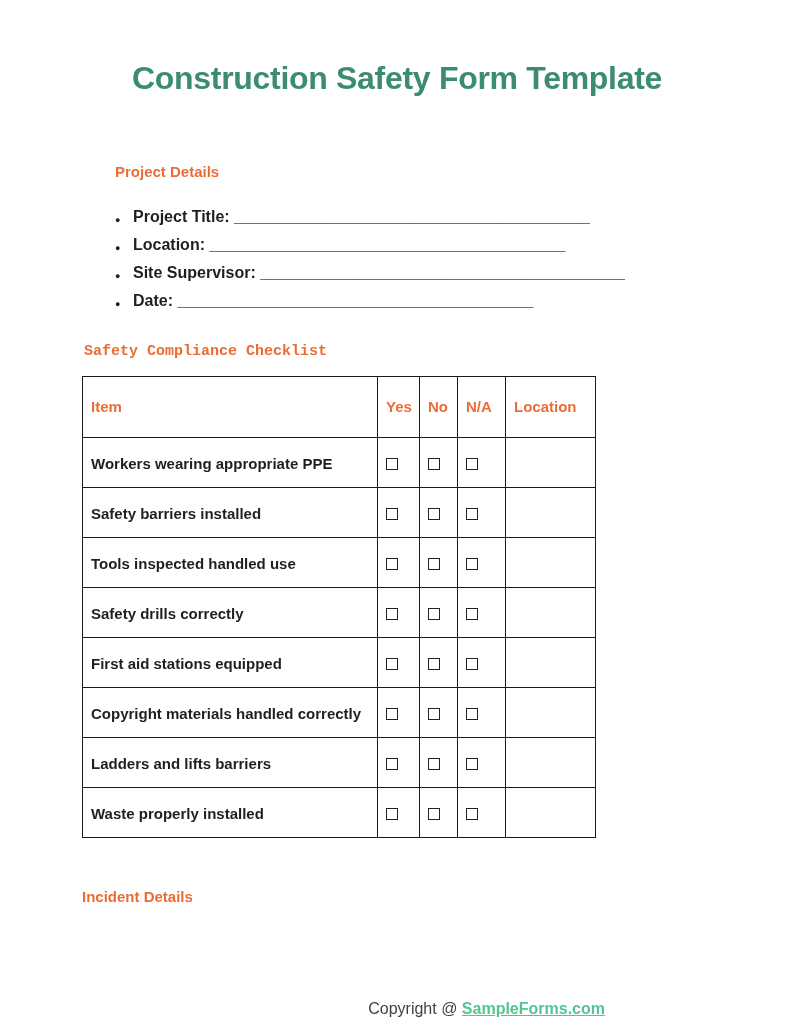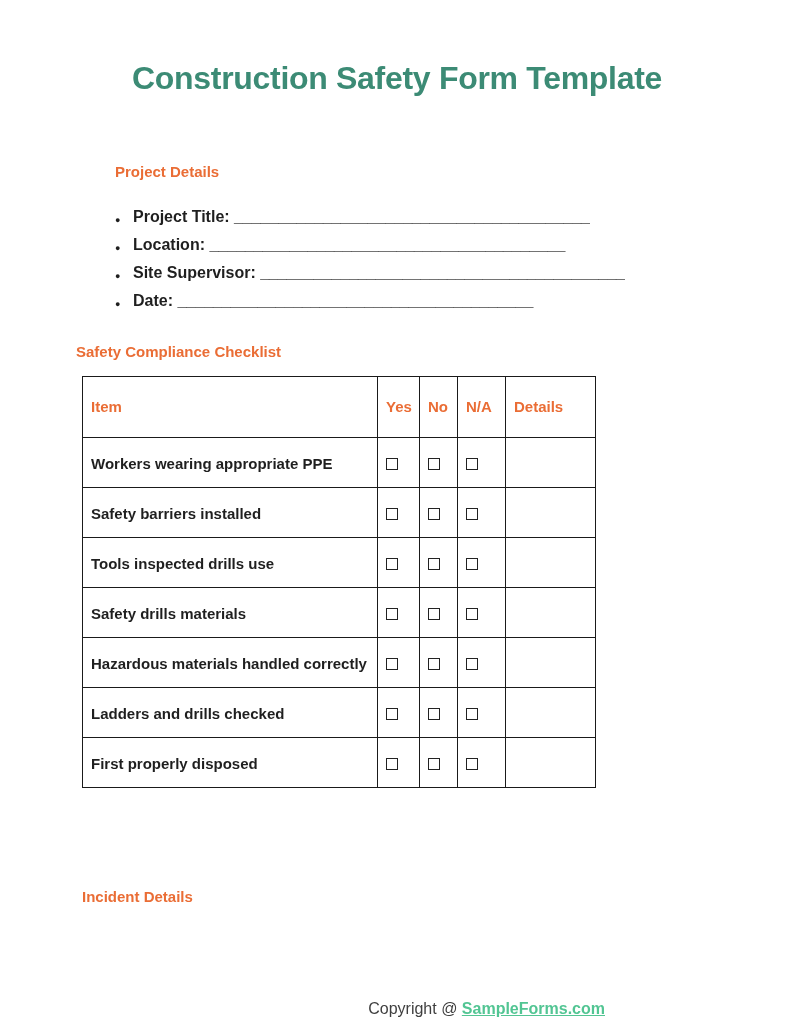--- a/index.html
+++ b/index.html
@@ -19,21 +19,21 @@
     position:absolute;top:60px;left:0;width:794px;
     text-align:center;font-size:32px;font-weight:bold;color:var(--teal);
     letter-spacing:-0.3px;
   }
 
   .section-heading{
     position:absolute;left:82px;
     font-size:15px;font-weight:bold;color:var(--orange);
   }
   #project-heading{top:163px;margin-left:33px;}
-  #checklist-heading{top:343px;left:76px;}
+  #checklist-heading{top:343px;left:84px;font-family:Liberation Mono, monospace;}
   #incident-heading{top:888px;}
 
   .field-list{position:absolute;left:82px;list-style:none;}
   #project-fields{top:208px;}
   #incident-fields{top:931px;}
   .field-list li{
     position:relative;padding-left:51px;margin-bottom:10px;
     font-size:16px;font-weight:bold;line-height:18px;white-space:nowrap;
   }
   .field-list li::before{
@@ -110,68 +110,75 @@
         <col class="c-no">
         <col class="c-na">
         <col class="c-remarks">
     </colgroup>
     <thead>
       <tr>
         <th>Item</th>
         <th>Yes</th>
         <th>No</th>
         <th>N/A</th>
-        <th>Details</th>
+        <th>Location</th>
       </tr>
     </thead>
     <tbody>
       <tr>
         <td class="item-cell">Workers wearing appropriate PPE</td>
         <td><span class="checkbox"></span></td>
         <td><span class="checkbox"></span></td>
         <td><span class="checkbox"></span></td>
         <td></td>
       </tr>
       <tr>
         <td class="item-cell">Safety barriers installed</td>
         <td><span class="checkbox"></span></td>
         <td><span class="checkbox"></span></td>
         <td><span class="checkbox"></span></td>
         <td></td>
       </tr>
       <tr>
-        <td class="item-cell">Tools inspected drills use</td>
+        <td class="item-cell">Tools inspected handled use</td>
         <td><span class="checkbox"></span></td>
         <td><span class="checkbox"></span></td>
         <td><span class="checkbox"></span></td>
         <td></td>
       </tr>
       <tr>
-        <td class="item-cell">Safety drills materials</td>
+        <td class="item-cell">Safety drills correctly</td>
         <td><span class="checkbox"></span></td>
         <td><span class="checkbox"></span></td>
         <td><span class="checkbox"></span></td>
         <td></td>
       </tr>
       <tr>
-        <td class="item-cell">Hazardous materials handled correctly</td>
+        <td class="item-cell">First aid stations equipped</td>
         <td><span class="checkbox"></span></td>
         <td><span class="checkbox"></span></td>
         <td><span class="checkbox"></span></td>
         <td></td>
       </tr>
       <tr>
-        <td class="item-cell">Ladders and drills checked</td>
+        <td class="item-cell">Copyright materials handled correctly</td>
         <td><span class="checkbox"></span></td>
         <td><span class="checkbox"></span></td>
         <td><span class="checkbox"></span></td>
         <td></td>
       </tr>
       <tr>
-        <td class="item-cell">First properly disposed</td>
+        <td class="item-cell">Ladders and lifts barriers</td>
+        <td><span class="checkbox"></span></td>
+        <td><span class="checkbox"></span></td>
+        <td><span class="checkbox"></span></td>
+        <td></td>
+      </tr>
+      <tr>
+        <td class="item-cell">Waste properly installed</td>
         <td><span class="checkbox"></span></td>
         <td><span class="checkbox"></span></td>
         <td><span class="checkbox"></span></td>
         <td></td>
       </tr>
     </tbody>
   </table>
 
   <h2 class="section-heading" id="incident-heading">Incident Details</h2>
 

